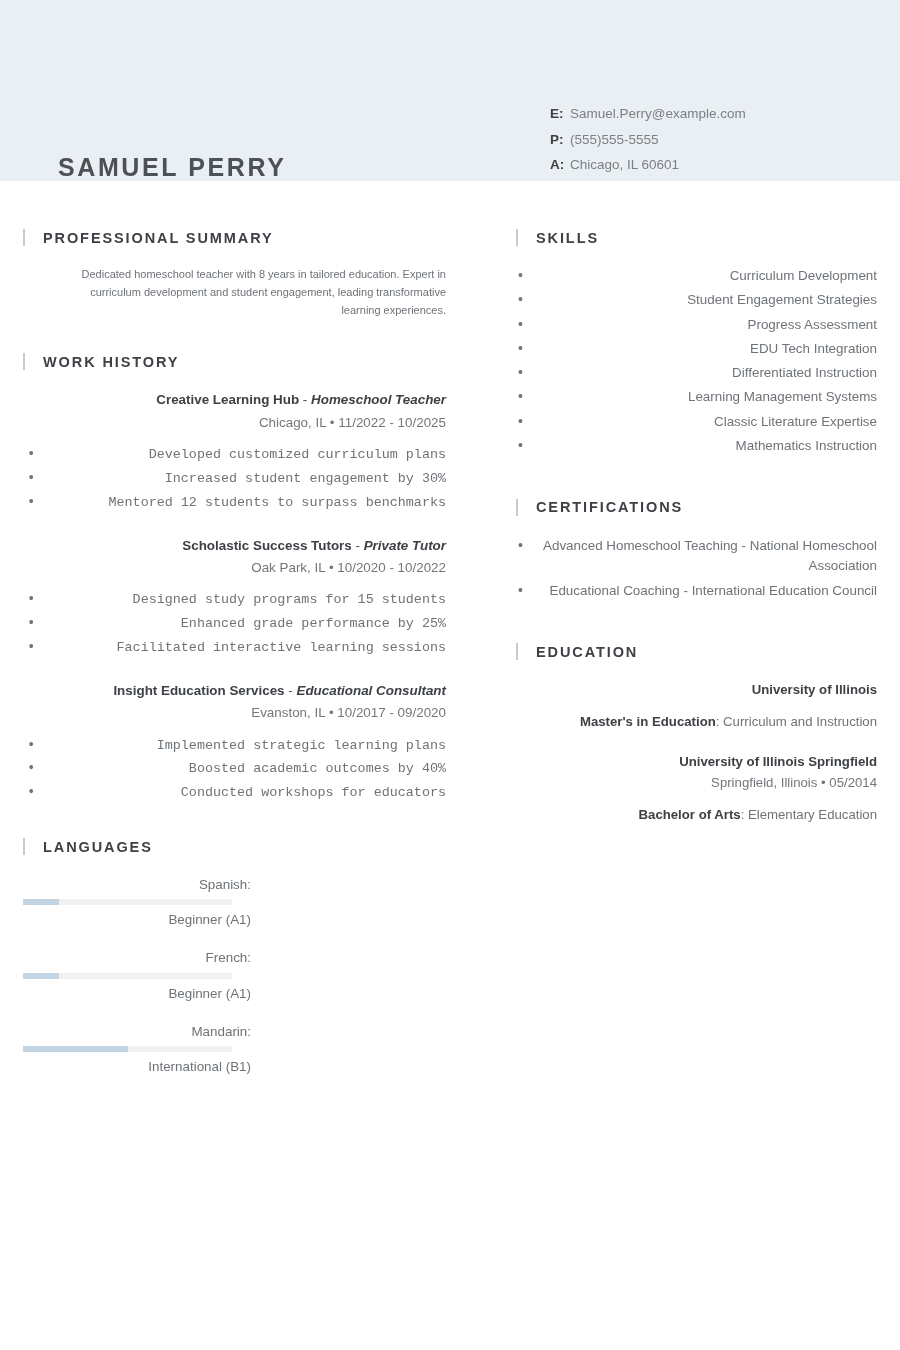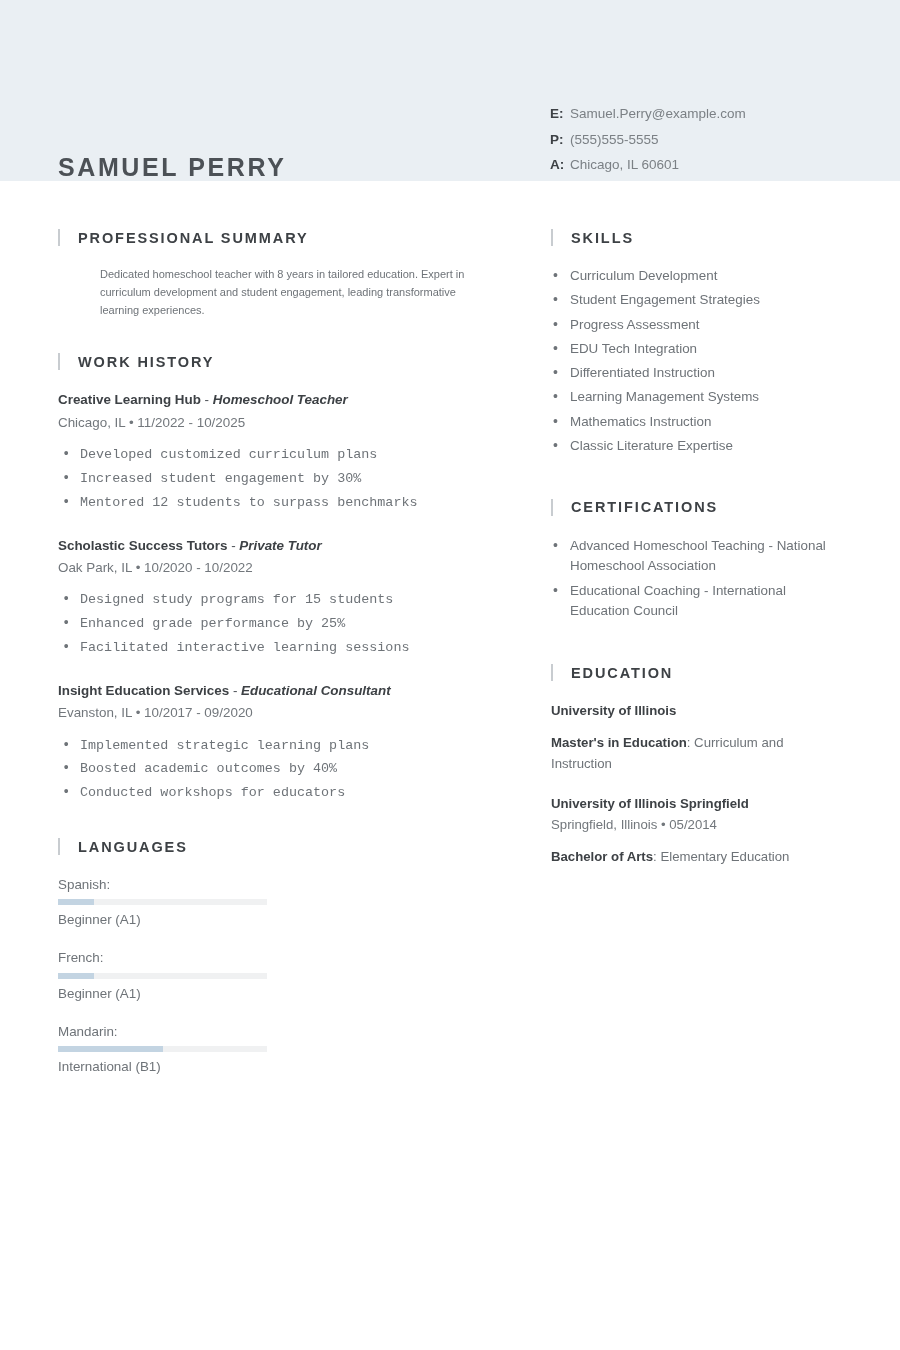--- a/index.html
+++ b/index.html
@@ -61,22 +61,23 @@
     width: 20px;
     flex: 0 0 20px;
   }
   .contact-value {
     color: #7b8085;
   }
 
   
   .body-wrap {
     display: flex;
-    padding: 0 58px;
+    padding: 0 23px;
     padding-top: 48px;
+    text-align: right;
   }
   .col-left {
     flex: 0 0 455px;
     padding-right: 32px;
   }
   .col-right {
     flex: 1;
     padding-left: 38px;
   }
 
@@ -361,22 +362,22 @@
           <span class="sec-bar"></span>
           <span class="sec-title">SKILLS</span>
         </div>
         <ul class="plain-bullets">
           <li>Curriculum Development</li>
           <li>Student Engagement Strategies</li>
           <li>Progress Assessment</li>
           <li>EDU Tech Integration</li>
           <li>Differentiated Instruction</li>
           <li>Learning Management Systems</li>
+          <li>Classic Literature Expertise</li>
           <li>Mathematics Instruction</li>
-          <li>Classic Literature Expertise</li>
         </ul>
       </div>
 
       <div class="section" style="margin-top:42px;">
         <div class="sec-head">
           <span class="sec-bar"></span>
           <span class="sec-title">CERTIFICATIONS</span>
         </div>
         <ul class="plain-bullets">
           <li>Advanced Homeschool Teaching - National Homeschool Association</li>

